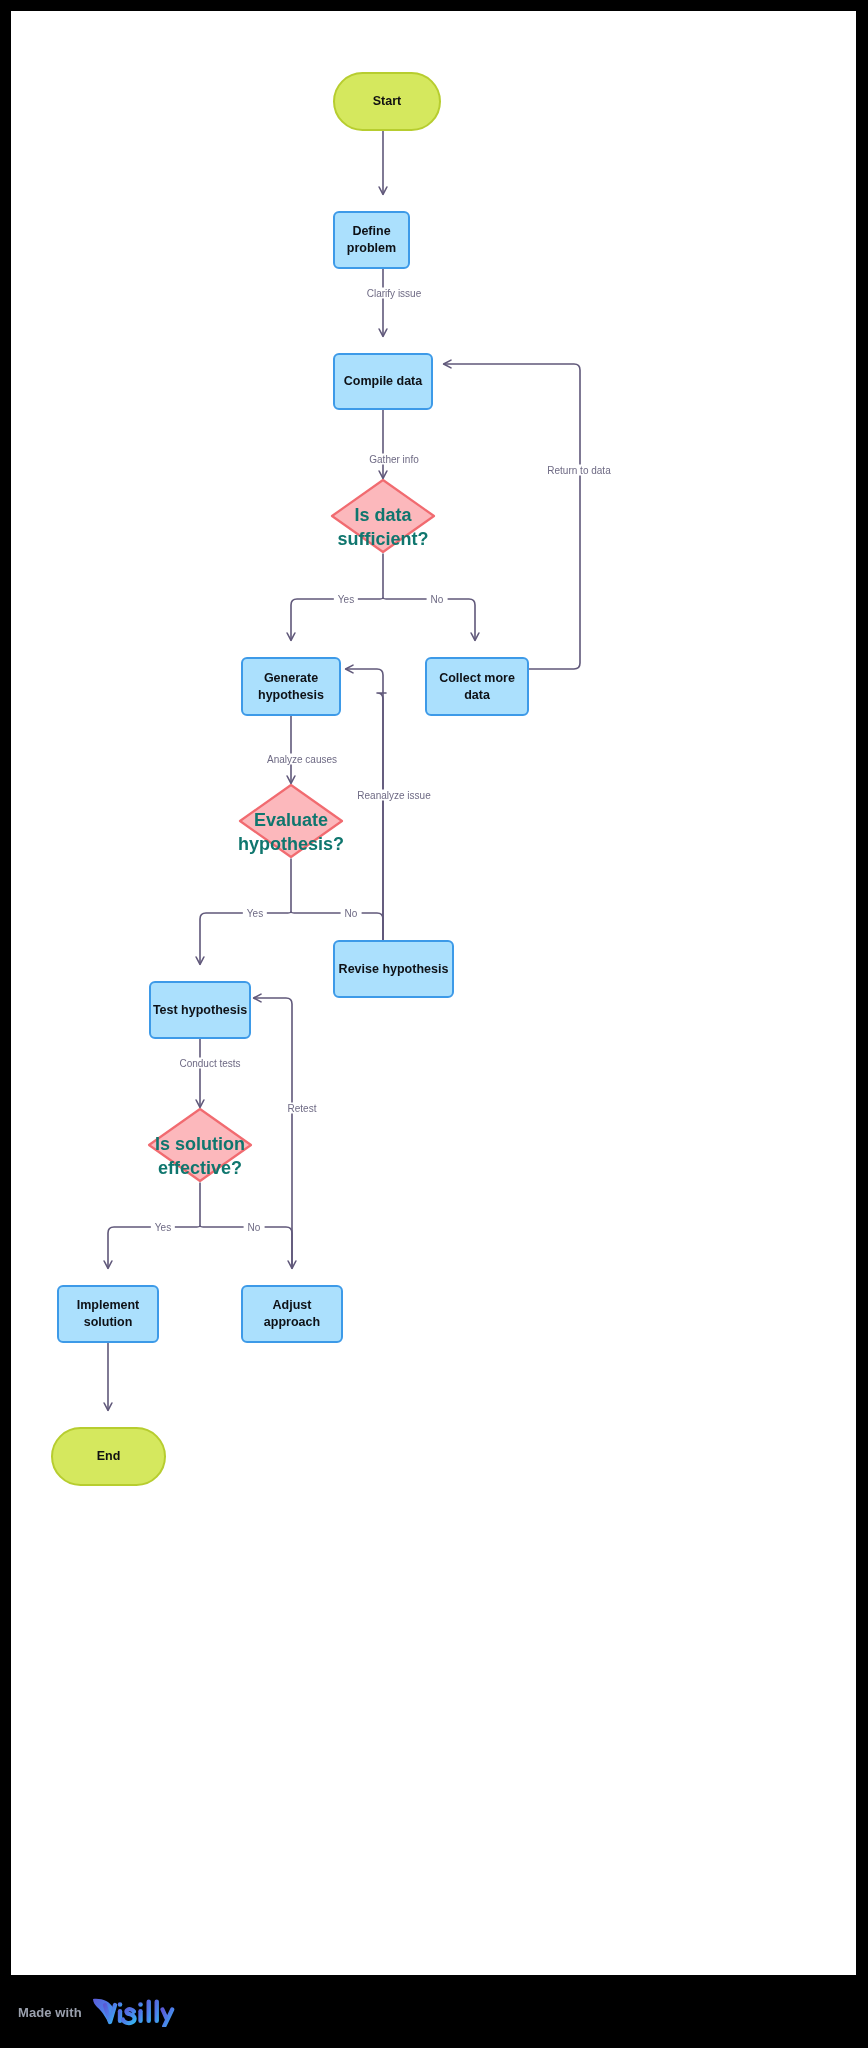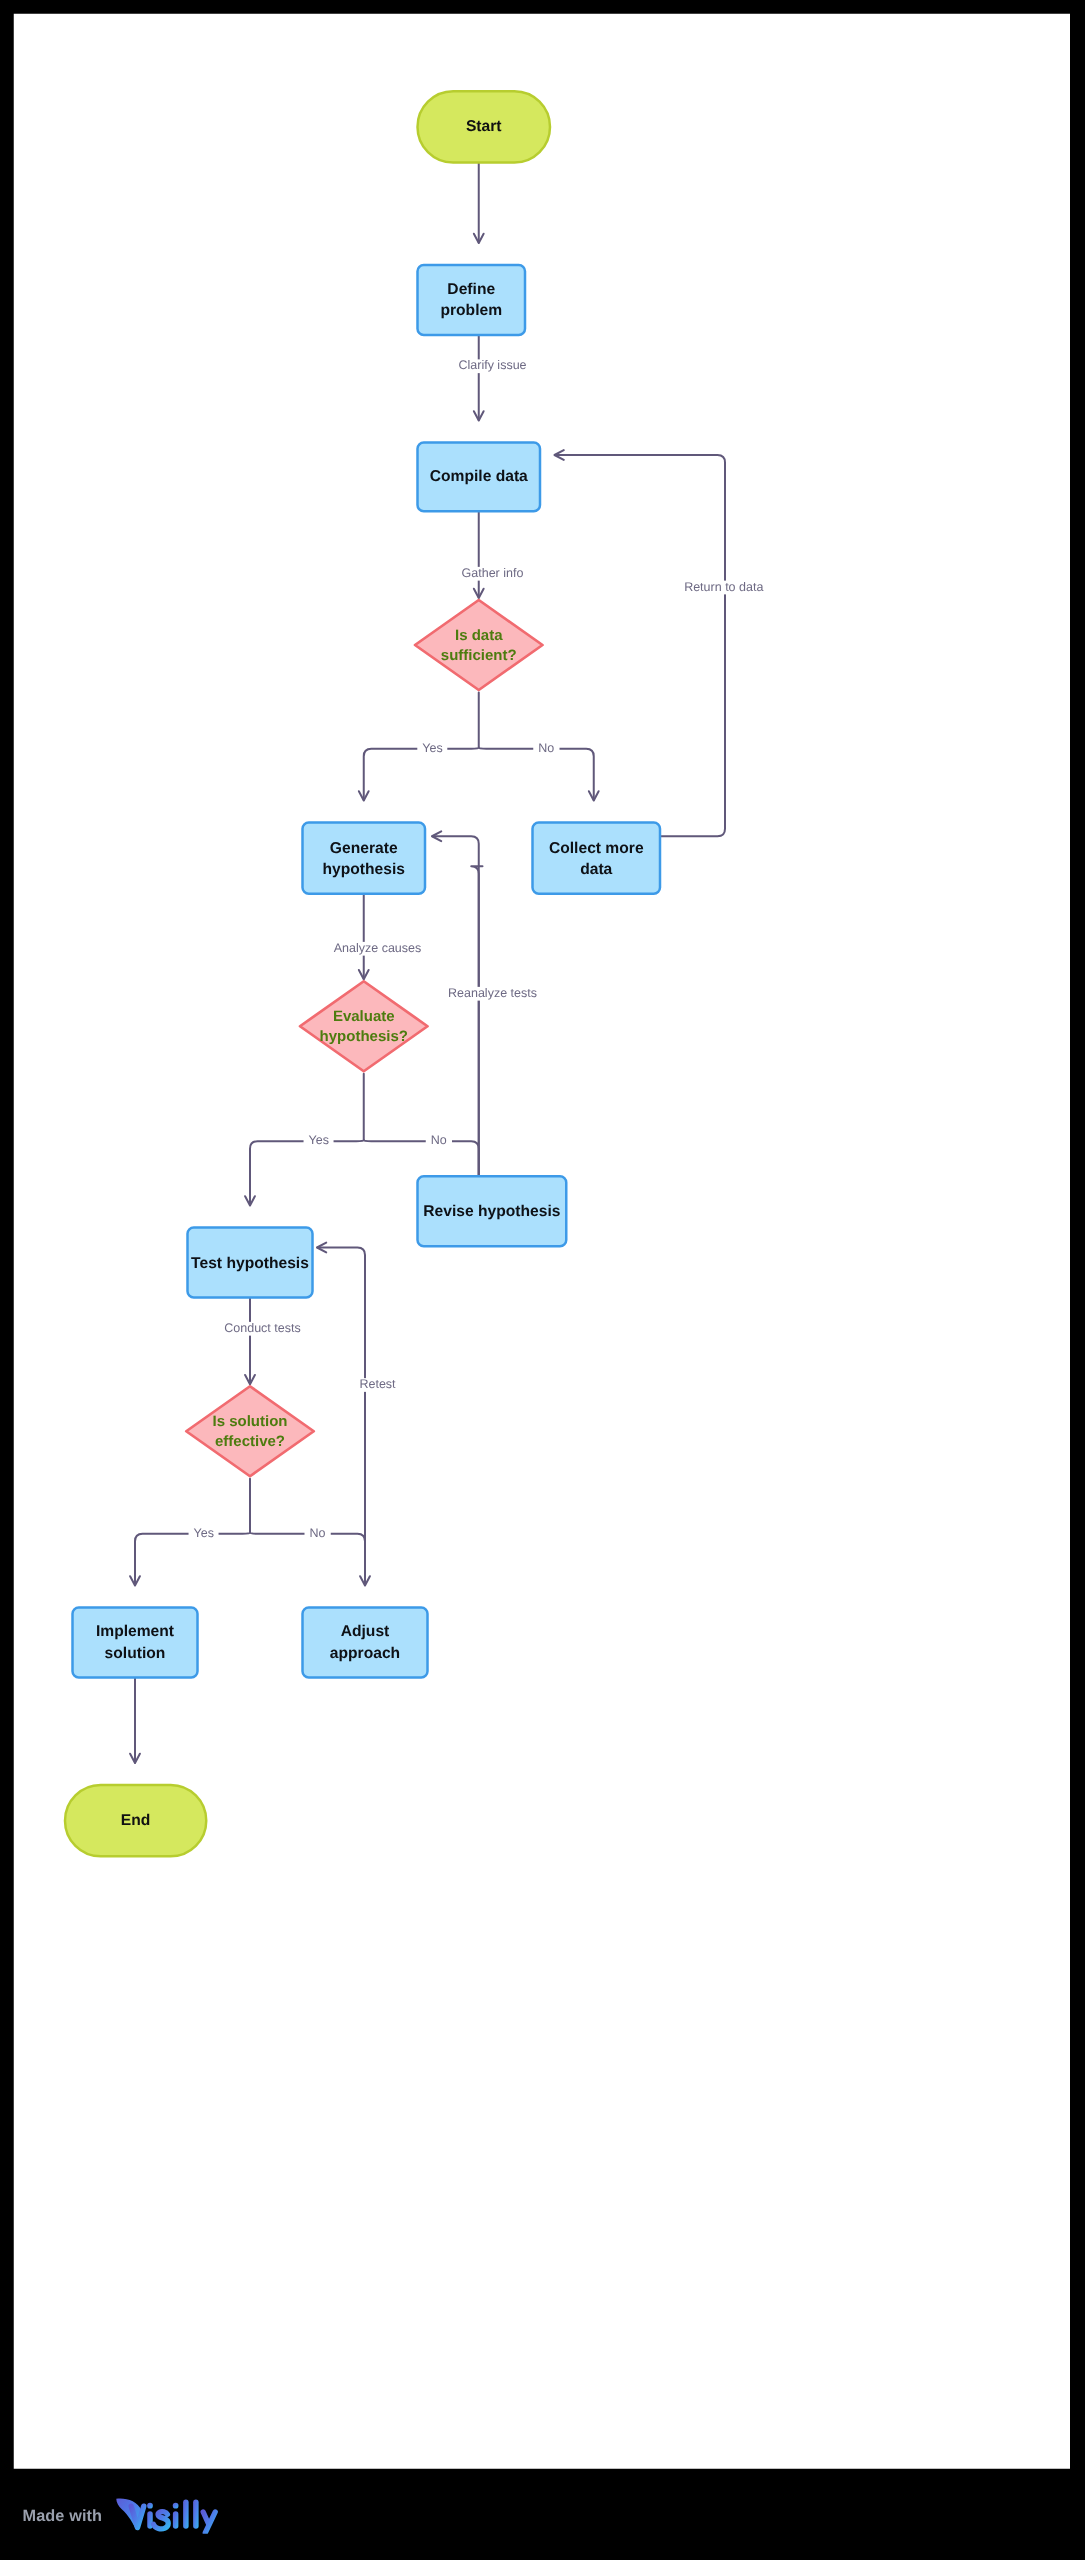--- a/index.html
+++ b/index.html
@@ -13,23 +13,23 @@
         justify-content:center;text-align:center;line-height:1.35;z-index:3;margin-top:17px;}
   .node .lbl{white-space:pre-line;}
 
   .term{background:#d5e85e;border:2px solid #b7cd2f;border-radius:999px;
         color:#111;font-size:12.5px;font-weight:700;}
   .proc{background:#abe0fd;border:2px solid #3d9ae8;border-radius:6px;
         color:#0e1116;font-size:12.5px;font-weight:700;}
 
   .dec{position:absolute;z-index:3;}
   .dec .shape{position:absolute;left:0;top:0;width:100%;height:100%;}
-  .dec .txt{position:absolute;left:0;top:0;width:100%;height:100%;
+  .dec .txt{position:absolute;left:0;top:11px;width:100%;height:100%;
             display:flex;align-items:center;justify-content:center;text-align:center;
-            color:#4d7c0f;font-size:12px;font-weight:700;line-height:1.35;
+            color:#0f766e;font-size:18px;font-weight:700;line-height:1.35;
             white-space:pre-line;}
 
   .elabel{position:absolute;z-index:4;color:#6e6a84;font-size:10px;
           font-weight:400;background:#fff;padding:0 4px;white-space:nowrap;
           transform:translate(-50%,-50%);}
 
   #watermark{position:absolute;left:18px;top:1995px;height:34px;display:flex;
              align-items:center;gap:9px;z-index:6;}
   #wm-text{color:#9aa0ad;font-size:13px;font-weight:700;letter-spacing:.1px;}
   #wm-logo{display:block;}
@@ -81,21 +81,21 @@
        <path d="M281,1257 L281,993 Q281,987 275,987 L243,987" marker-end="url(#ah)"></path>
 
        <path d="M97,1315 L97,1399" marker-end="url(#ah)"></path>
      </g>
    </svg>
 
    <div class="node term" style="left:322px;top:44px;width:108px;height:59px;">
      <span class="lbl">Start</span>
    </div>
 
-   <div class="node proc" style="left:322px;top:183px;width:88px;height:58px;">
+   <div class="node proc" style="left:322px;top:183px;width:77px;height:58px;">
      <span class="lbl">Define problem</span>
    </div>
 
    <div class="node proc" style="left:322px;top:325px;width:100px;height:57px;">
      <span class="lbl">Compile data</span>
    </div>
 
    <div class="dec" style="left:319px;top:467px;width:106px;height:76px;">
      <svg class="shape" viewBox="0 0 106 76" preserveAspectRatio="none">
        <polygon points="53,2 104,38 53,74 2,38" fill="#fcb8bc" stroke="#f16b70" stroke-width="2.2" stroke-linejoin="round"></polygon>
@@ -149,21 +149,21 @@
    <div class="node term" style="left:40px;top:1399px;width:115px;height:59px;">
      <span class="lbl">End</span>
    </div>
 
    <div class="elabel" style="left:383px;top:282px;">Clarify issue</div>
    <div class="elabel" style="left:383px;top:448px;">Gather info</div>
    <div class="elabel" style="left:568px;top:459px;">Return to data</div>
    <div class="elabel" style="left:335px;top:588px;">Yes</div>
    <div class="elabel" style="left:426px;top:588px;">No</div>
    <div class="elabel" style="left:291px;top:748px;">Analyze causes</div>
-   <div class="elabel" style="left:383px;top:784px;">Reanalyze tests</div>
+   <div class="elabel" style="left:383px;top:784px;">Reanalyze issue</div>
    <div class="elabel" style="left:244px;top:902px;">Yes</div>
    <div class="elabel" style="left:340px;top:902px;">No</div>
    <div class="elabel" style="left:199px;top:1052px;">Conduct tests</div>
    <div class="elabel" style="left:291px;top:1097px;">Retest</div>
    <div class="elabel" style="left:152px;top:1216px;">Yes</div>
    <div class="elabel" style="left:243px;top:1216px;">No</div>
 
   </div>
  </div>
 

